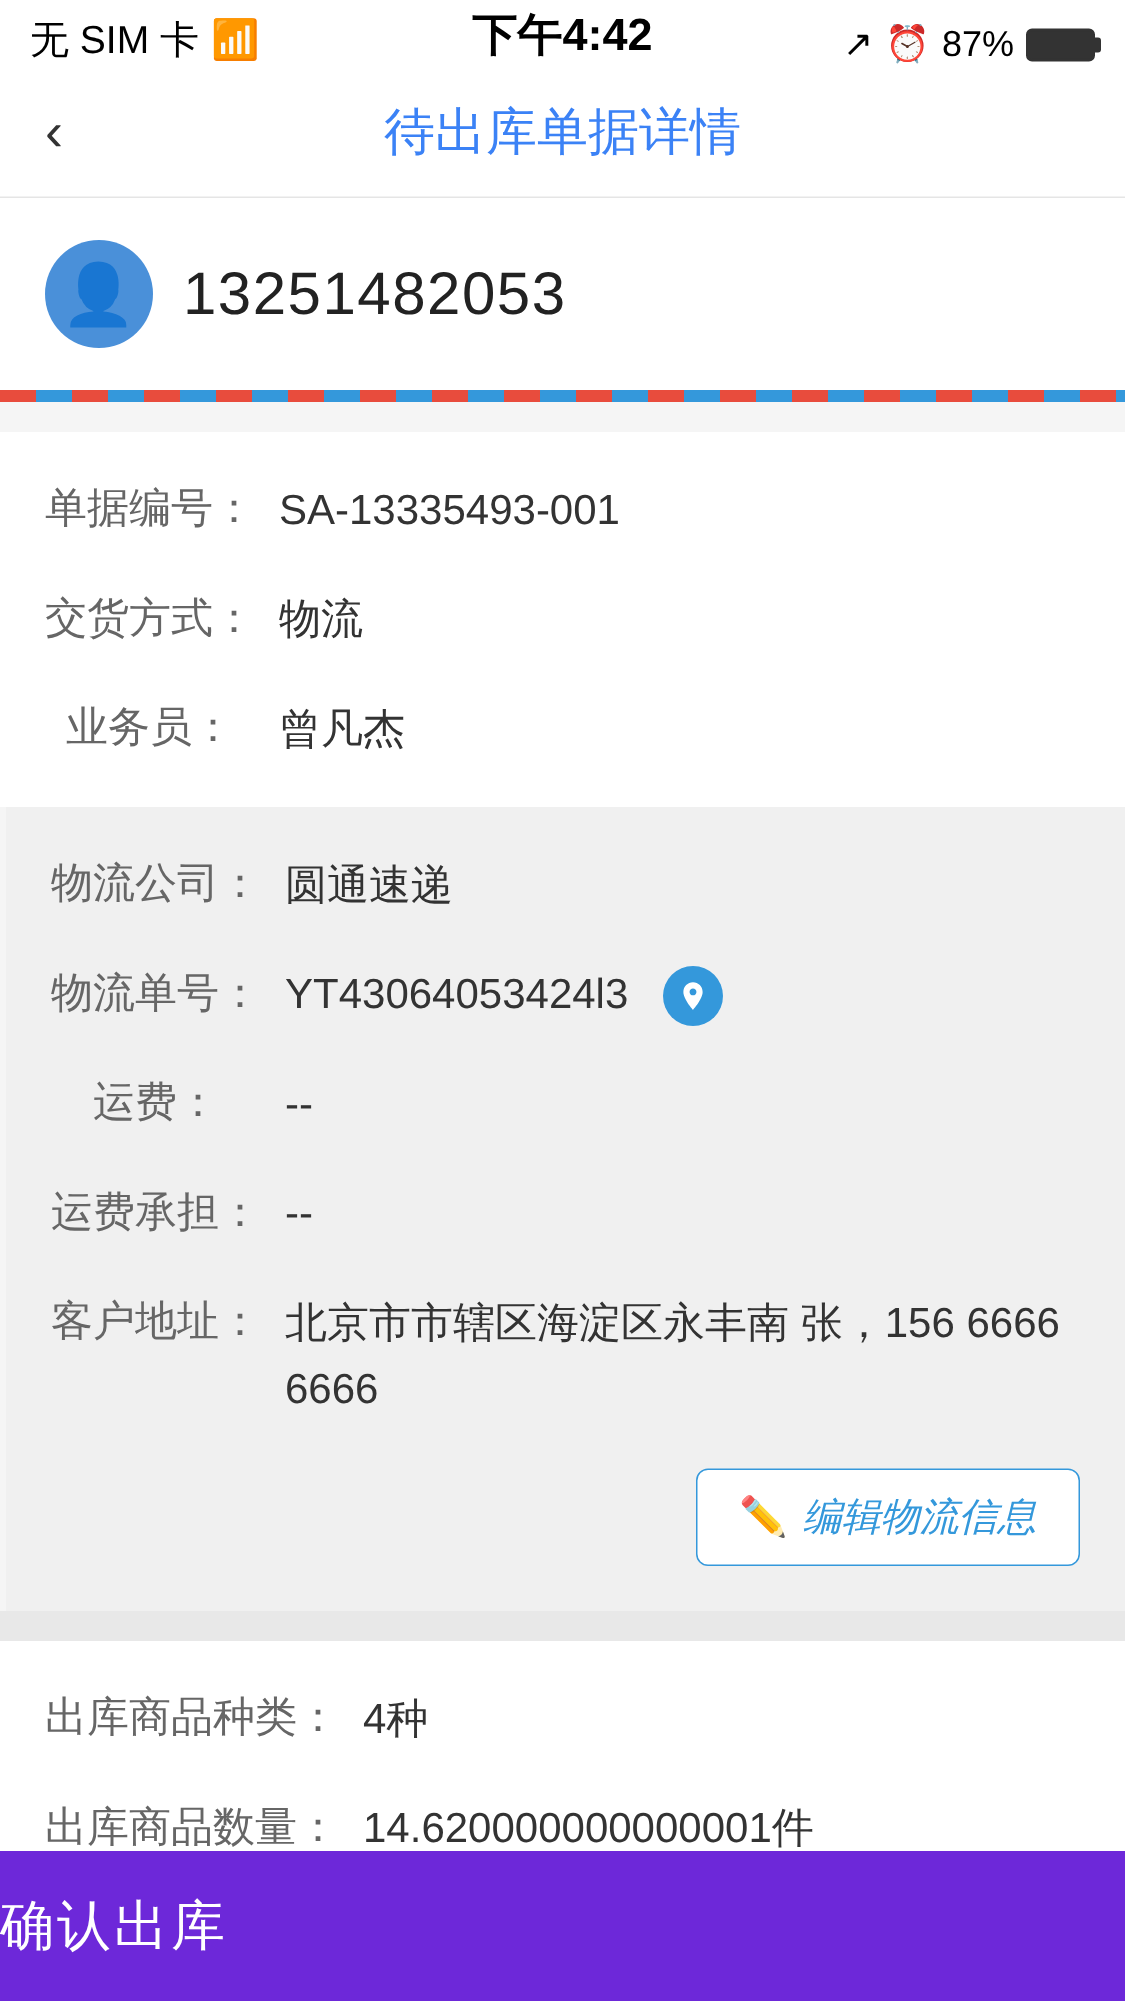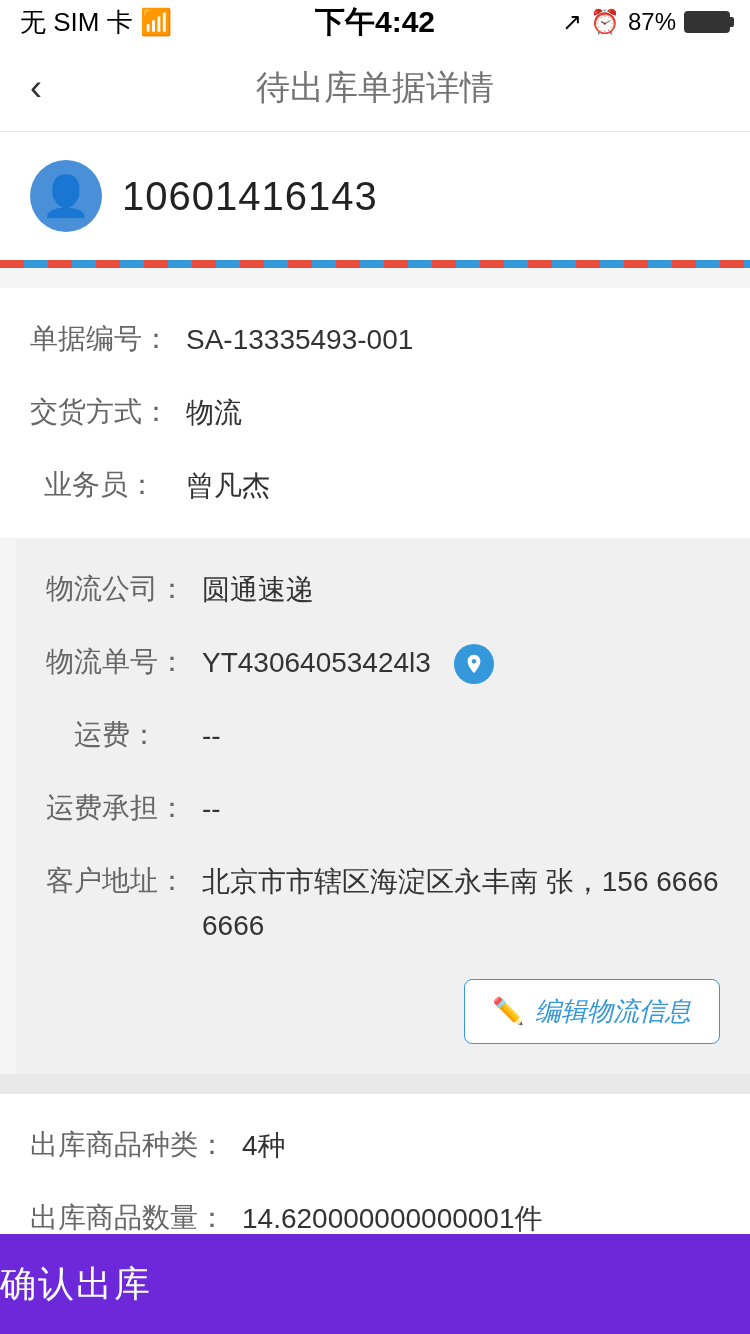--- a/index.html
+++ b/index.html
@@ -12,21 +12,21 @@
       position: relative;
       overflow-x: hidden;
     }
 
     
     .status-bar {
       width: 750px;
       height: 44px;
       background: #fff;
       display: flex;
-      align-items: center;
+      align-items: flex-end;
       justify-content: space-between;
       padding: 0 20px;
       font-size: 28px;
       font-weight: 500;
     }
     .status-left {
       display: flex;
       align-items: center;
       gap: 8px;
       font-size: 26px;
@@ -81,21 +81,21 @@
       font-size: 36px;
       color: #333;
       cursor: pointer;
     }
     .nav-title {
       position: absolute;
       left: 50%;
       transform: translateX(-50%);
       font-size: 34px;
       font-weight: 500;
-      color: #737373;
+      color: #3b82f6;
     }
 
     
     .dashed-divider {
       width: 750px;
       height: 8px;
       background: repeating-linear-gradient(
         90deg,
         #e84c3d 0px, #e84c3d 24px,
         #3498db 24px, #3498db 48px
@@ -179,21 +179,21 @@
     }
     .location-icon svg {
       width: 22px;
       height: 22px;
       fill: white;
     }
 
     
     .logistics-section {
       background: #f0f0f0;
-      margin: 0 0 0 16px;
+      margin: 0 0 0 4px;
       padding: 30px 30px;
     }
 
     
     .edit-btn-container {
       display: flex;
       justify-content: flex-end;
       margin-top: 30px;
     }
     .edit-btn {
@@ -293,21 +293,21 @@
 
 <div class="nav-bar">
   <span class="back-btn">‹</span>
   <span class="nav-title">待出库单据详情</span>
 </div>
 
 <div class="customer-header">
   <div class="avatar">
     <span class="avatar-icon">👤</span>
   </div>
-  <span class="customer-phone">10601416143</span>
+  <span class="customer-phone">13251482053</span>
 </div>
 
 <div class="dashed-divider"></div>
 
 <div class="section">
   <div class="info-row">
     <span class="info-label">单据编号：</span>
     <span class="info-value">SA-13335493-001</span>
   </div>
   <div class="info-row">

